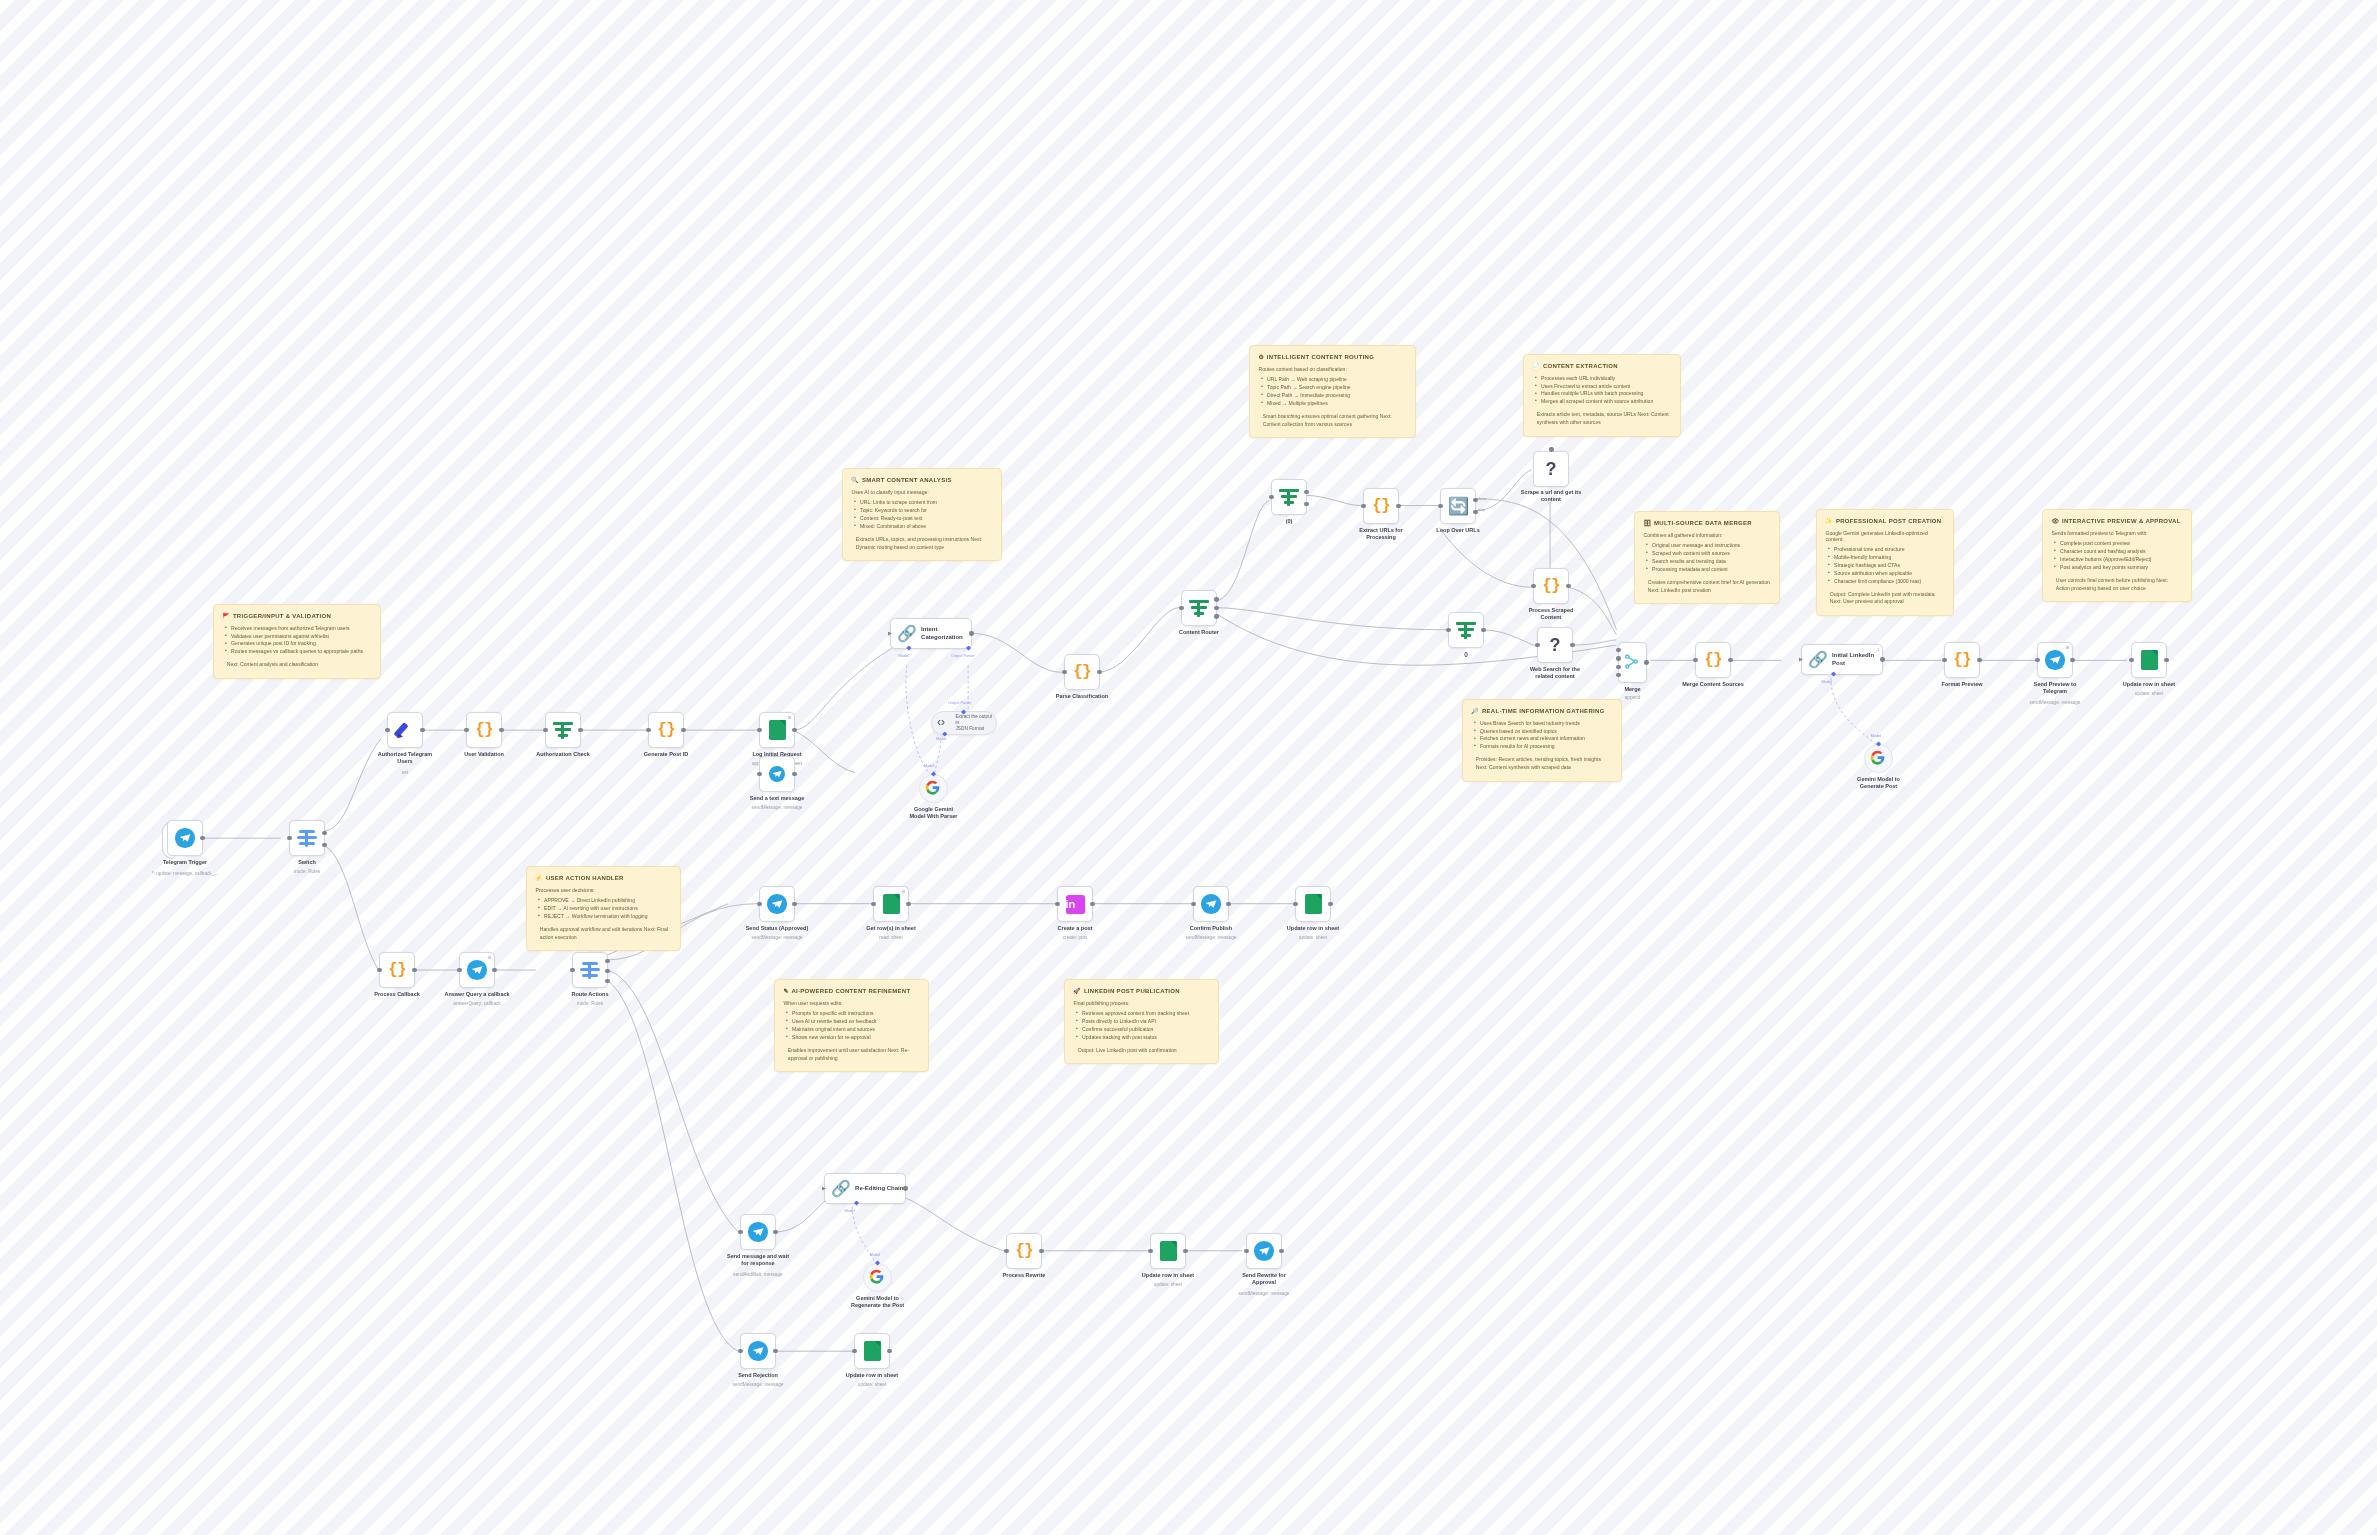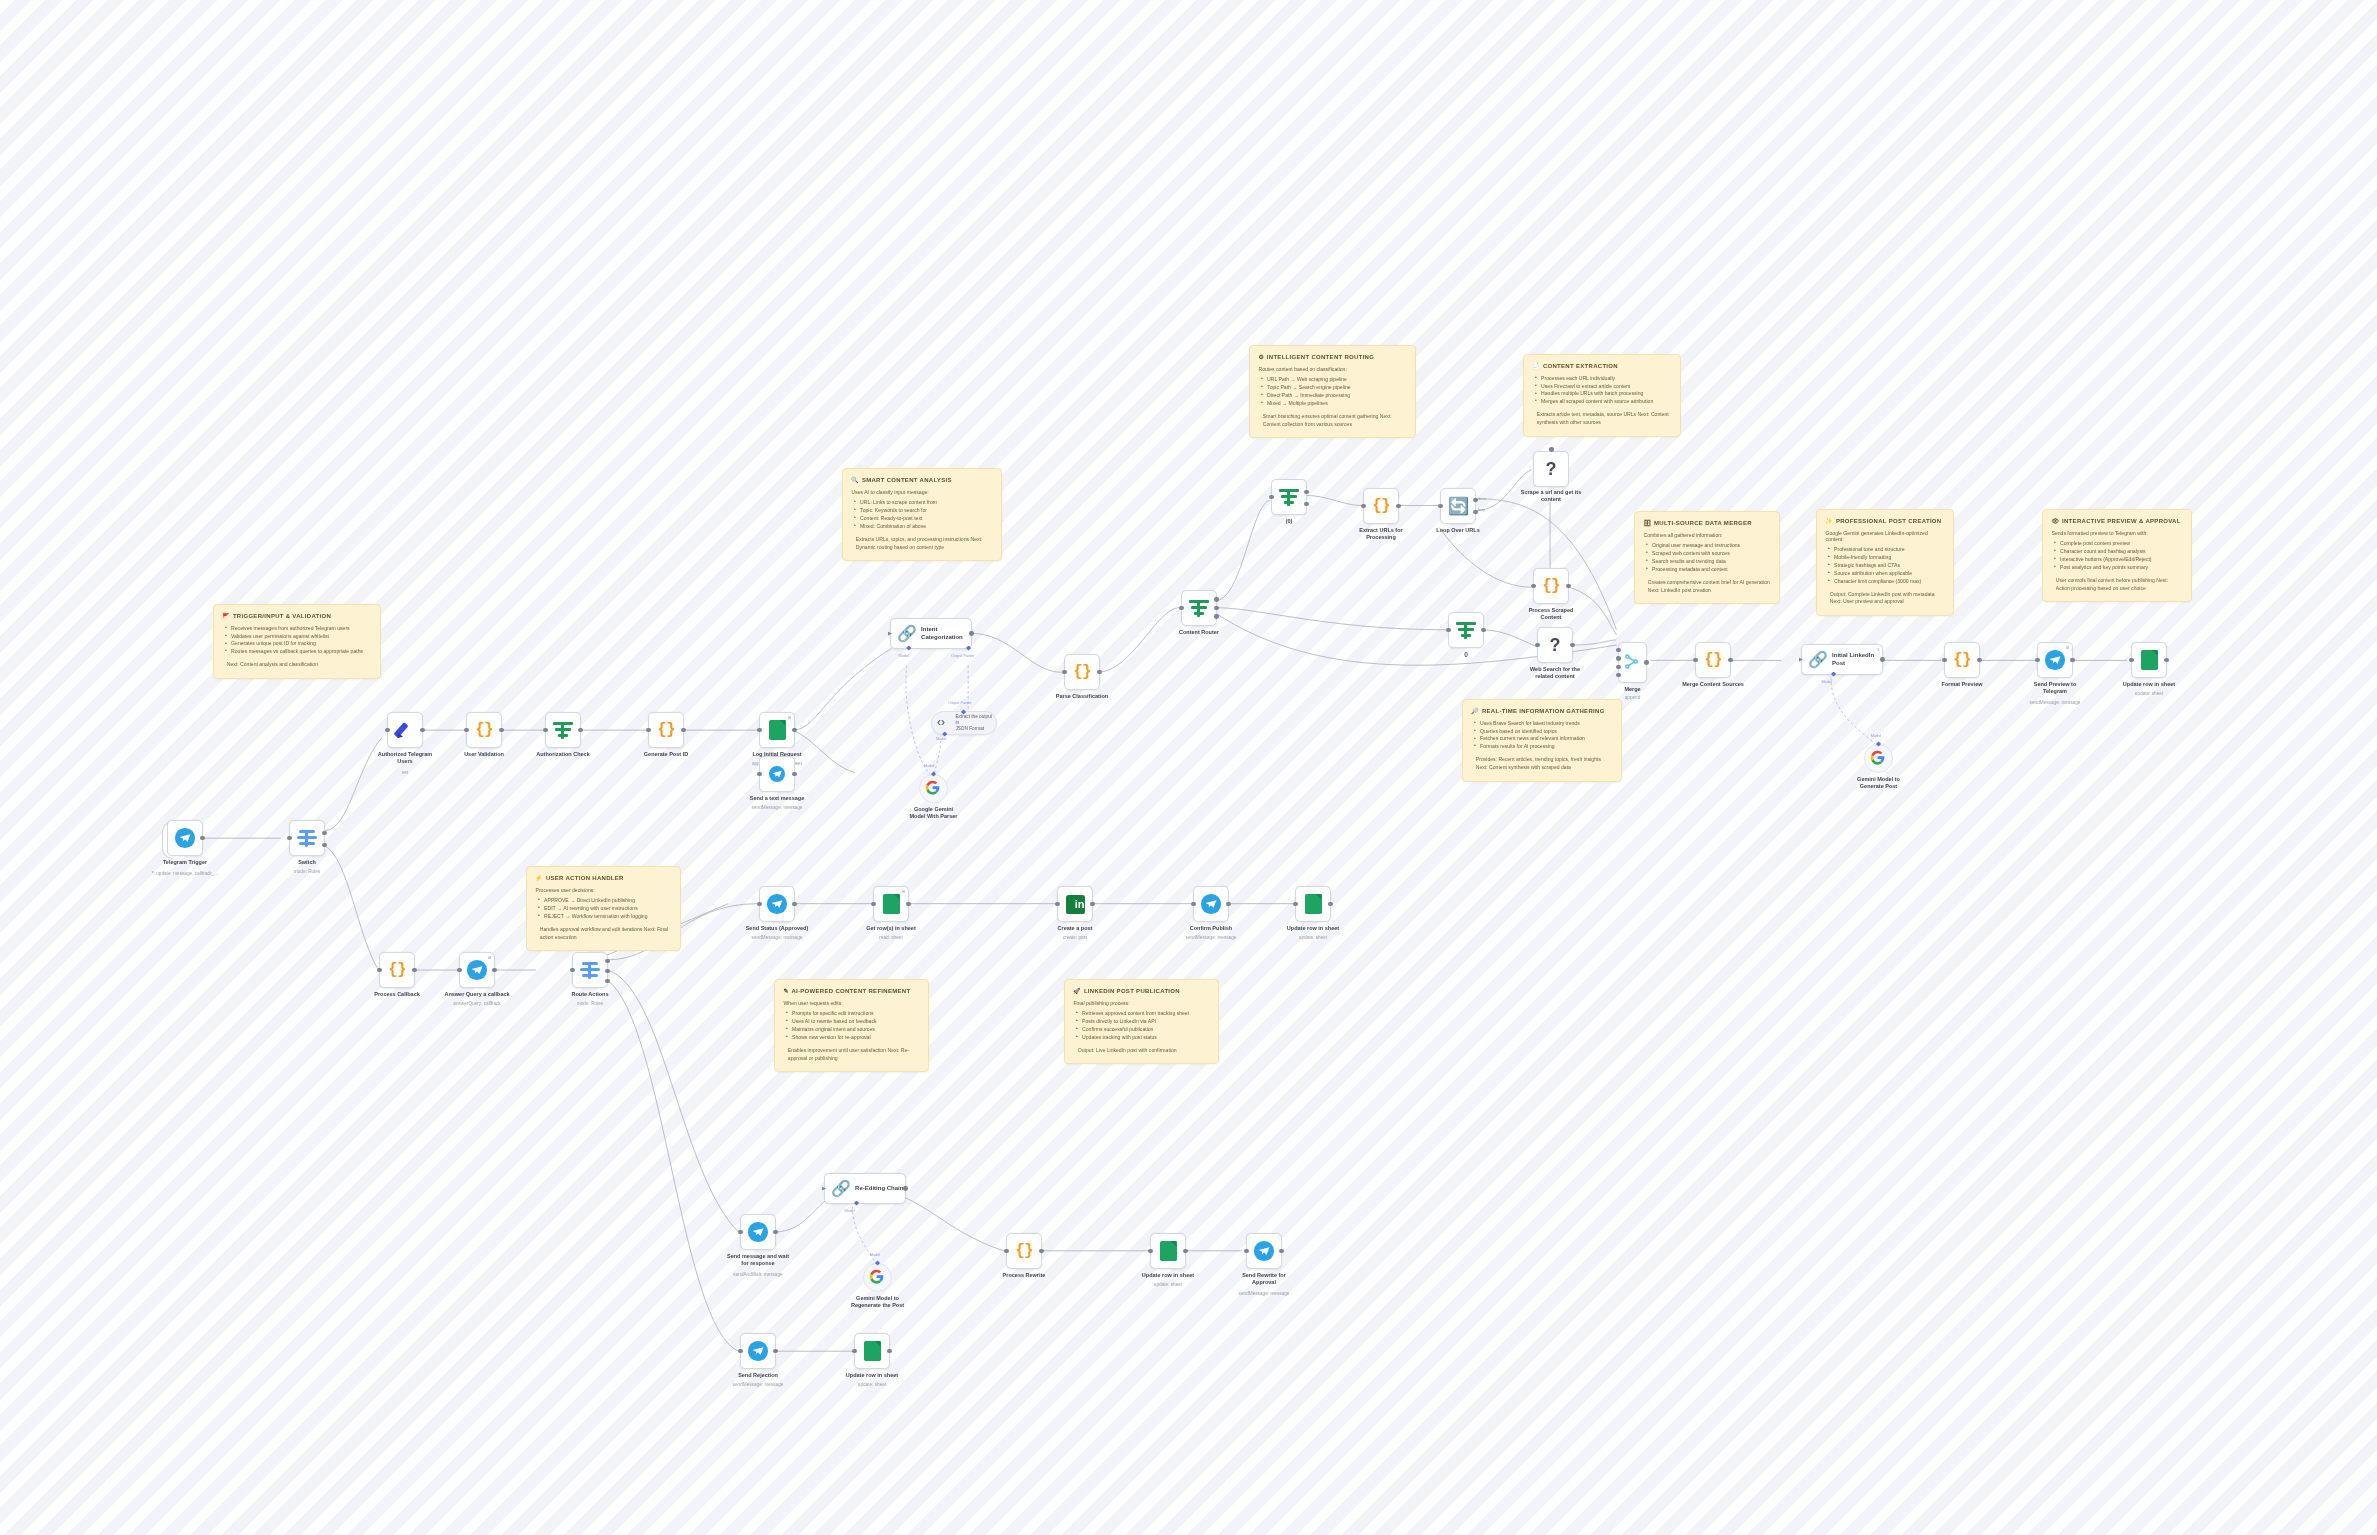--- a/index.html
+++ b/index.html
@@ -106,22 +106,22 @@
   .ic-filter i { position:absolute; left:0; width:20.4px; height:3.1px; border-radius:0.9px; background:#1f9a59; display:block; }
   .ic-filter i:nth-child(1){ top:0.9px; }
   .ic-filter i:nth-child(2){ top:6.8px; width:15.3px; left:2.6px; }
   .ic-filter i:nth-child(3){ top:12.8px; width:10.2px; left:5.1px; }
   .ic-filter b { position:absolute; width:3.1px; height:17px; background:#1f9a59; border-radius:0.9px; left:8.5px; top:0; }
   .ic-loop { width:19px; height:19px; color:#1f9a59; font-size:17px; line-height:19px; text-align:center; }
   .ic-q { font-size:18px; font-weight:700; color:#44485a; }
   .ic-merge { width:19px; height:19px; position:relative; }
   .ic-merge svg { display:block; }
   .ic-chain { width:19px; height:19px; color:#111; font-size:16px; line-height:19px; }
-  .ic-li { width:19px; height:19px; background:#15803d; border-radius:2.6px; color:#fff;
-           font-size:11px; font-weight:700; line-height:19px; text-align:right; font-family:"Liberation Sans",sans-serif; }
+  .ic-li { width:19px; height:19px; background:#d946ef; border-radius:2.6px; color:#fff;
+           font-size:11px; font-weight:700; line-height:19px; text-align:left; font-family:"Liberation Sans",sans-serif; }
   .ic-sheet { width:17px; height:20.4px; background:#1da462; border-radius:1.7px; position:relative; }
   .ic-sheet:before{ content:""; position:absolute; right:0; top:0; width:6px; height:6px; background:#0f8c4f;
     clip-path:polygon(0 0,100% 100%,100% 0); }
   .ic-sheet:after{ content:""; position:absolute; left:3.4px; top:8.5px; width:9.4px; height:7.7px; background:#fff;
     background-image:linear-gradient(#1da462 0 0); background-size:100% 1.3px; background-repeat:repeat-y;
     background-position:0 3px; }
   .ic-g { width:17px; height:17px; position:relative; }
   .ic-parse { width:15.3px; height:15.3px; color:#4a4f60; font-size:12px; line-height:15.3px; }
   .gcircle { width:29px; height:29px; border-radius:50%; background:#f6f7fb; border:0.9px solid #e2e5ee;
     display:flex; align-items:center; justify-content:center; }

